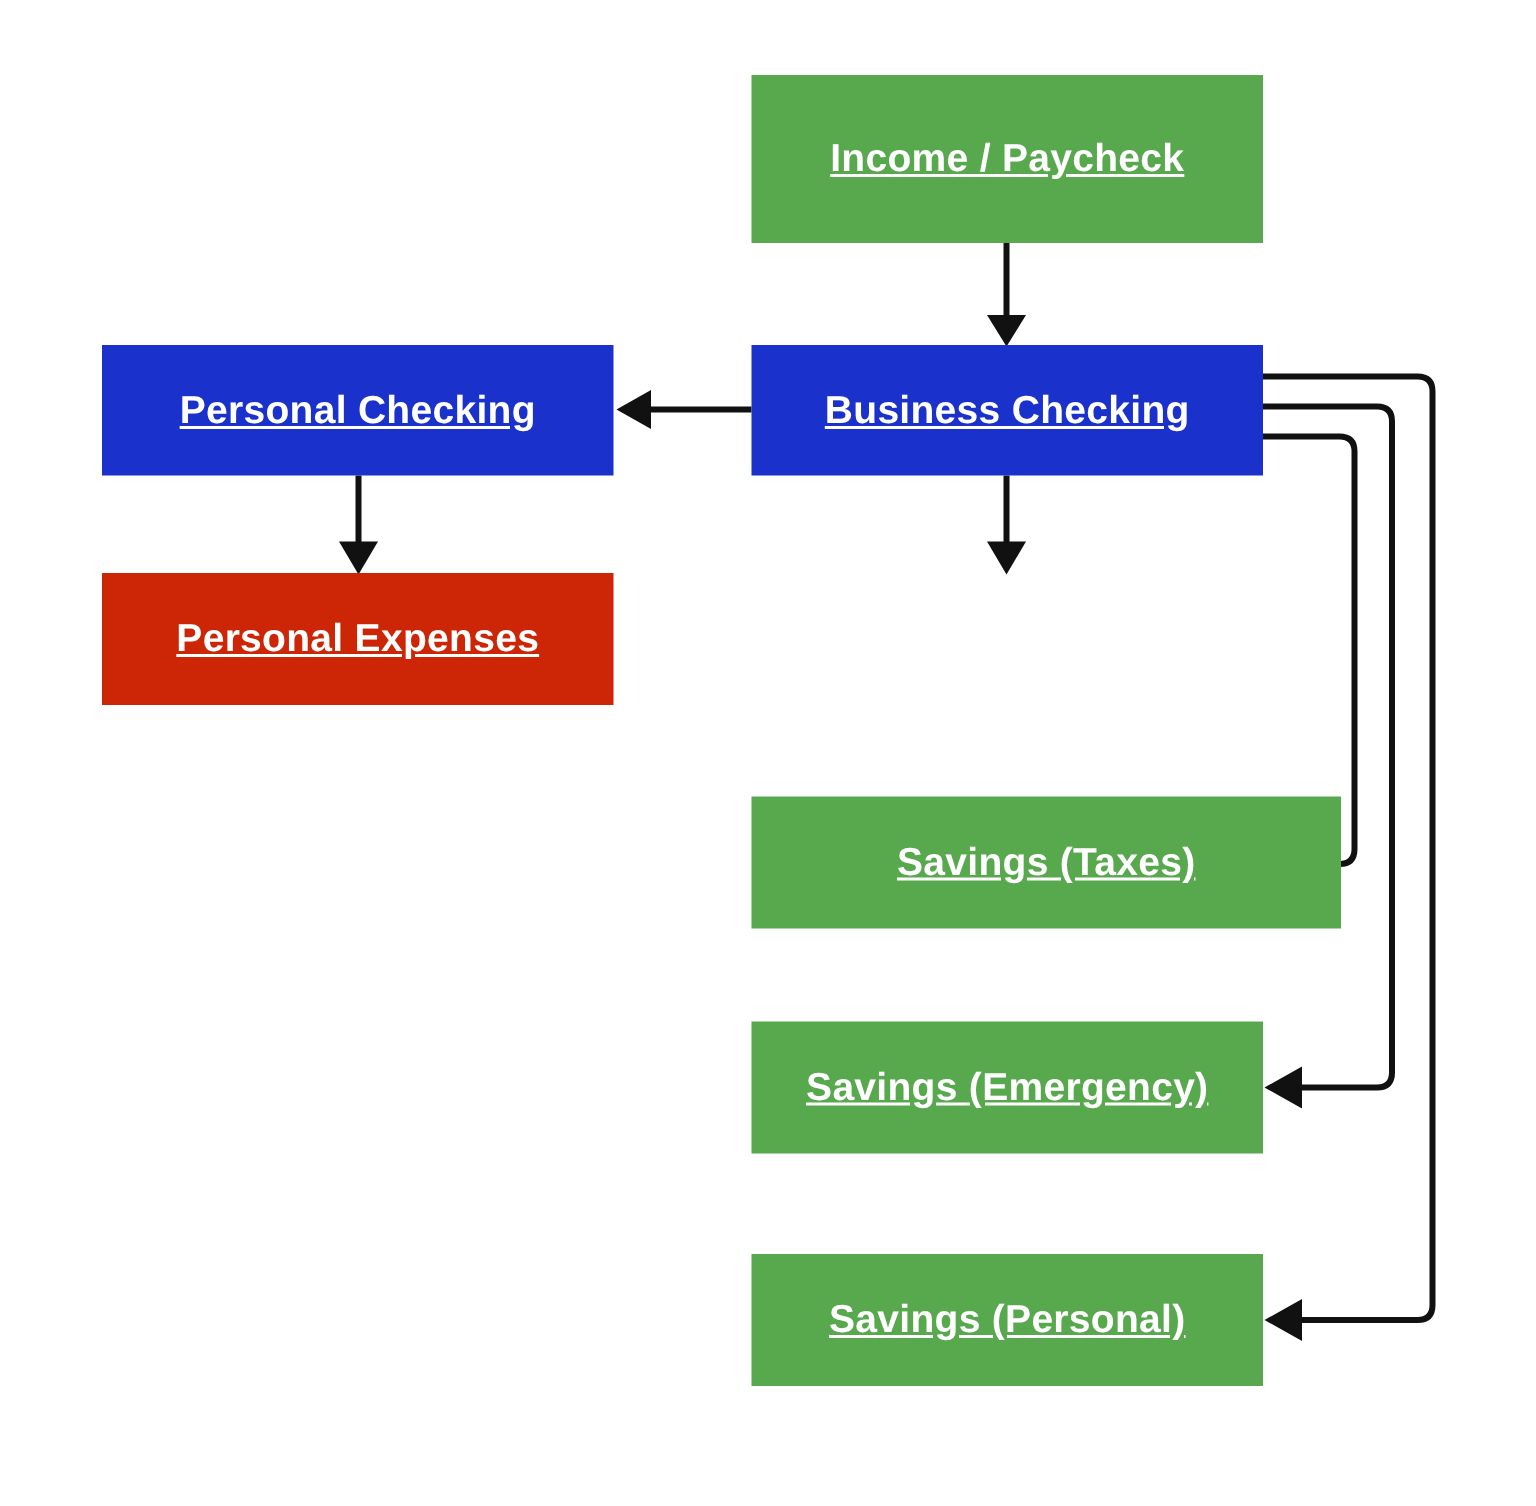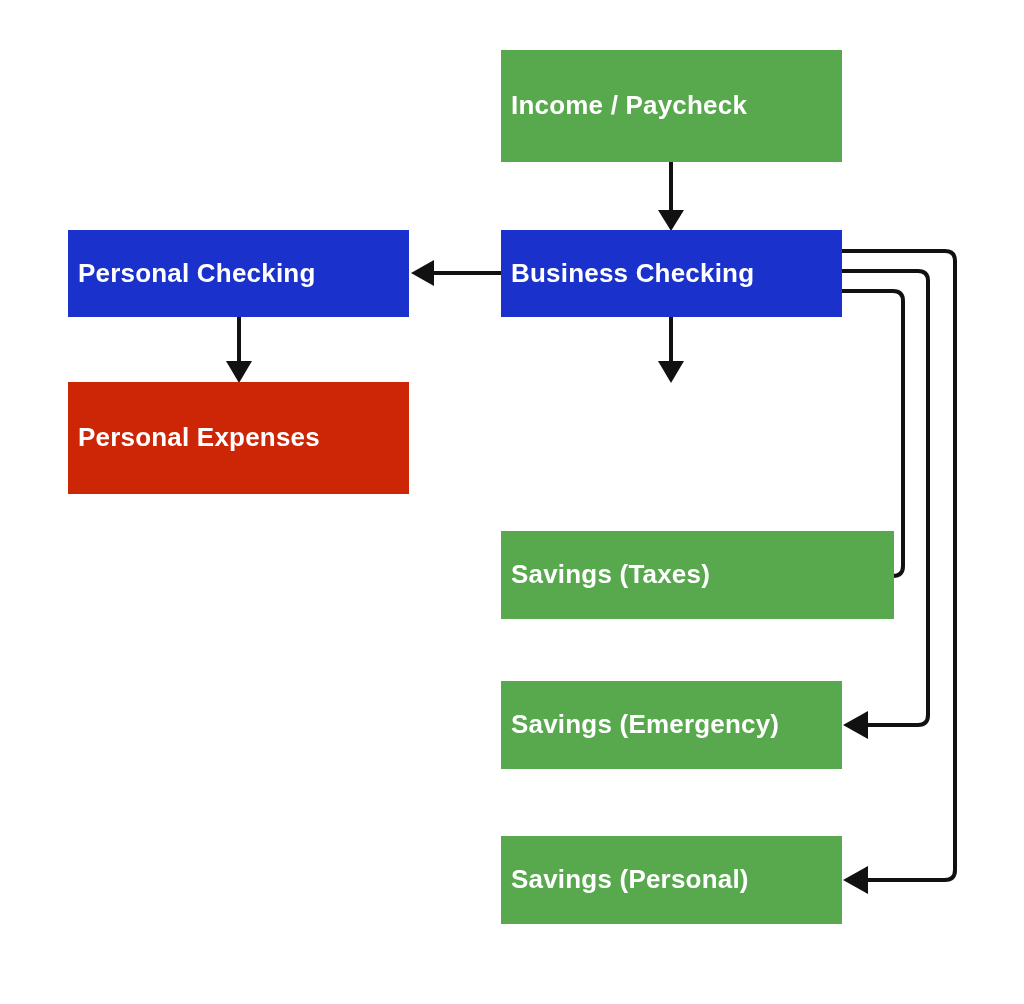--- a/index.html
+++ b/index.html
@@ -24,28 +24,29 @@
     top: 0;
     left: 0;
     width: 1024px;
     height: 1004px;
   }
   .node-box {
     position: absolute;
     box-sizing: border-box;
     display: flex;
     align-items: center;
-    justify-content: flex-start;
+    justify-content: center;
     color: #ffffff;
     font-weight: bold;
     font-size: 26px;
     letter-spacing: 0.2px;
     text-align: center;
     line-height: 1.15;
     user-select: none;
+    text-decoration: underline;
   }
   .node-label {
     display: block;
     padding: 0 10px;
   }
 </style>
 </head>
 <body>
 
 <div id="diagram-root">
@@ -98,21 +99,21 @@
   </div>
 
   <div class="node-box" style="left:68px; top:230px; width:341px; height:87px; background:#1a31cc;">
     <span class="node-label">Personal Checking</span>
   </div>
 
   <div class="node-box" style="left:501px; top:230px; width:341px; height:87px; background:#1a31cc;">
     <span class="node-label">Business Checking</span>
   </div>
 
-  <div class="node-box" style="left:68px; top:382px; width:341px; height:112px; background:#cc2606;">
+  <div class="node-box" style="left:68px; top:382px; width:341px; height:88px; background:#cc2606;">
     <span class="node-label">Personal Expenses</span>
   </div>
 
 
   <div class="node-box" style="left:501px; top:531px; width:393px; height:88px; background:#58a84e;">
     <span class="node-label">Savings (Taxes)</span>
   </div>
 
   <div class="node-box" style="left:501px; top:681px; width:341px; height:88px; background:#58a84e;">
     <span class="node-label">Savings (Emergency)</span>

